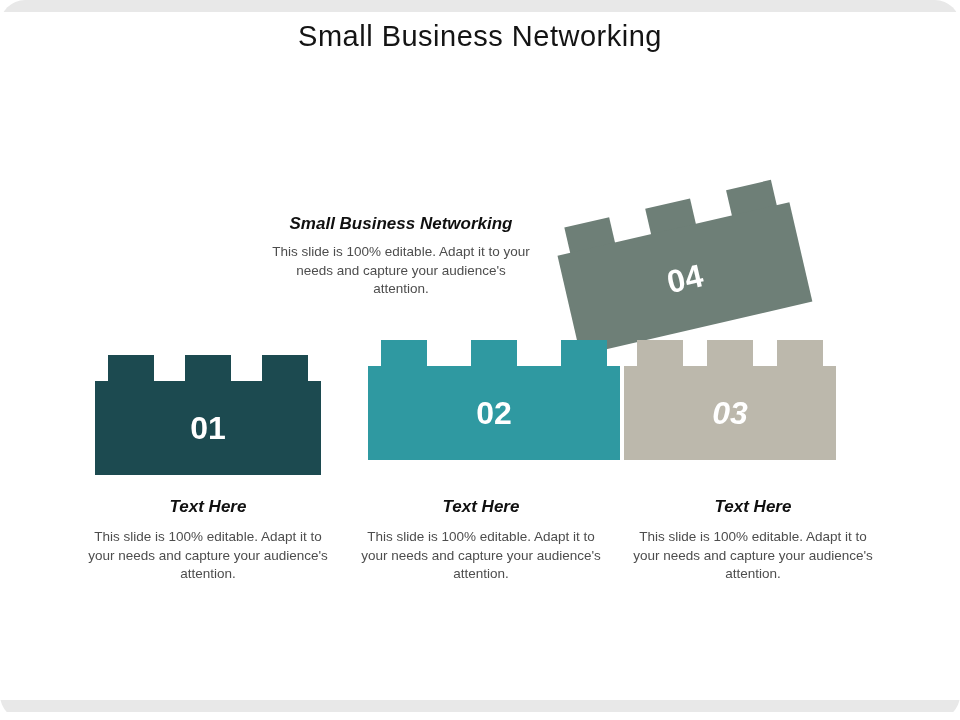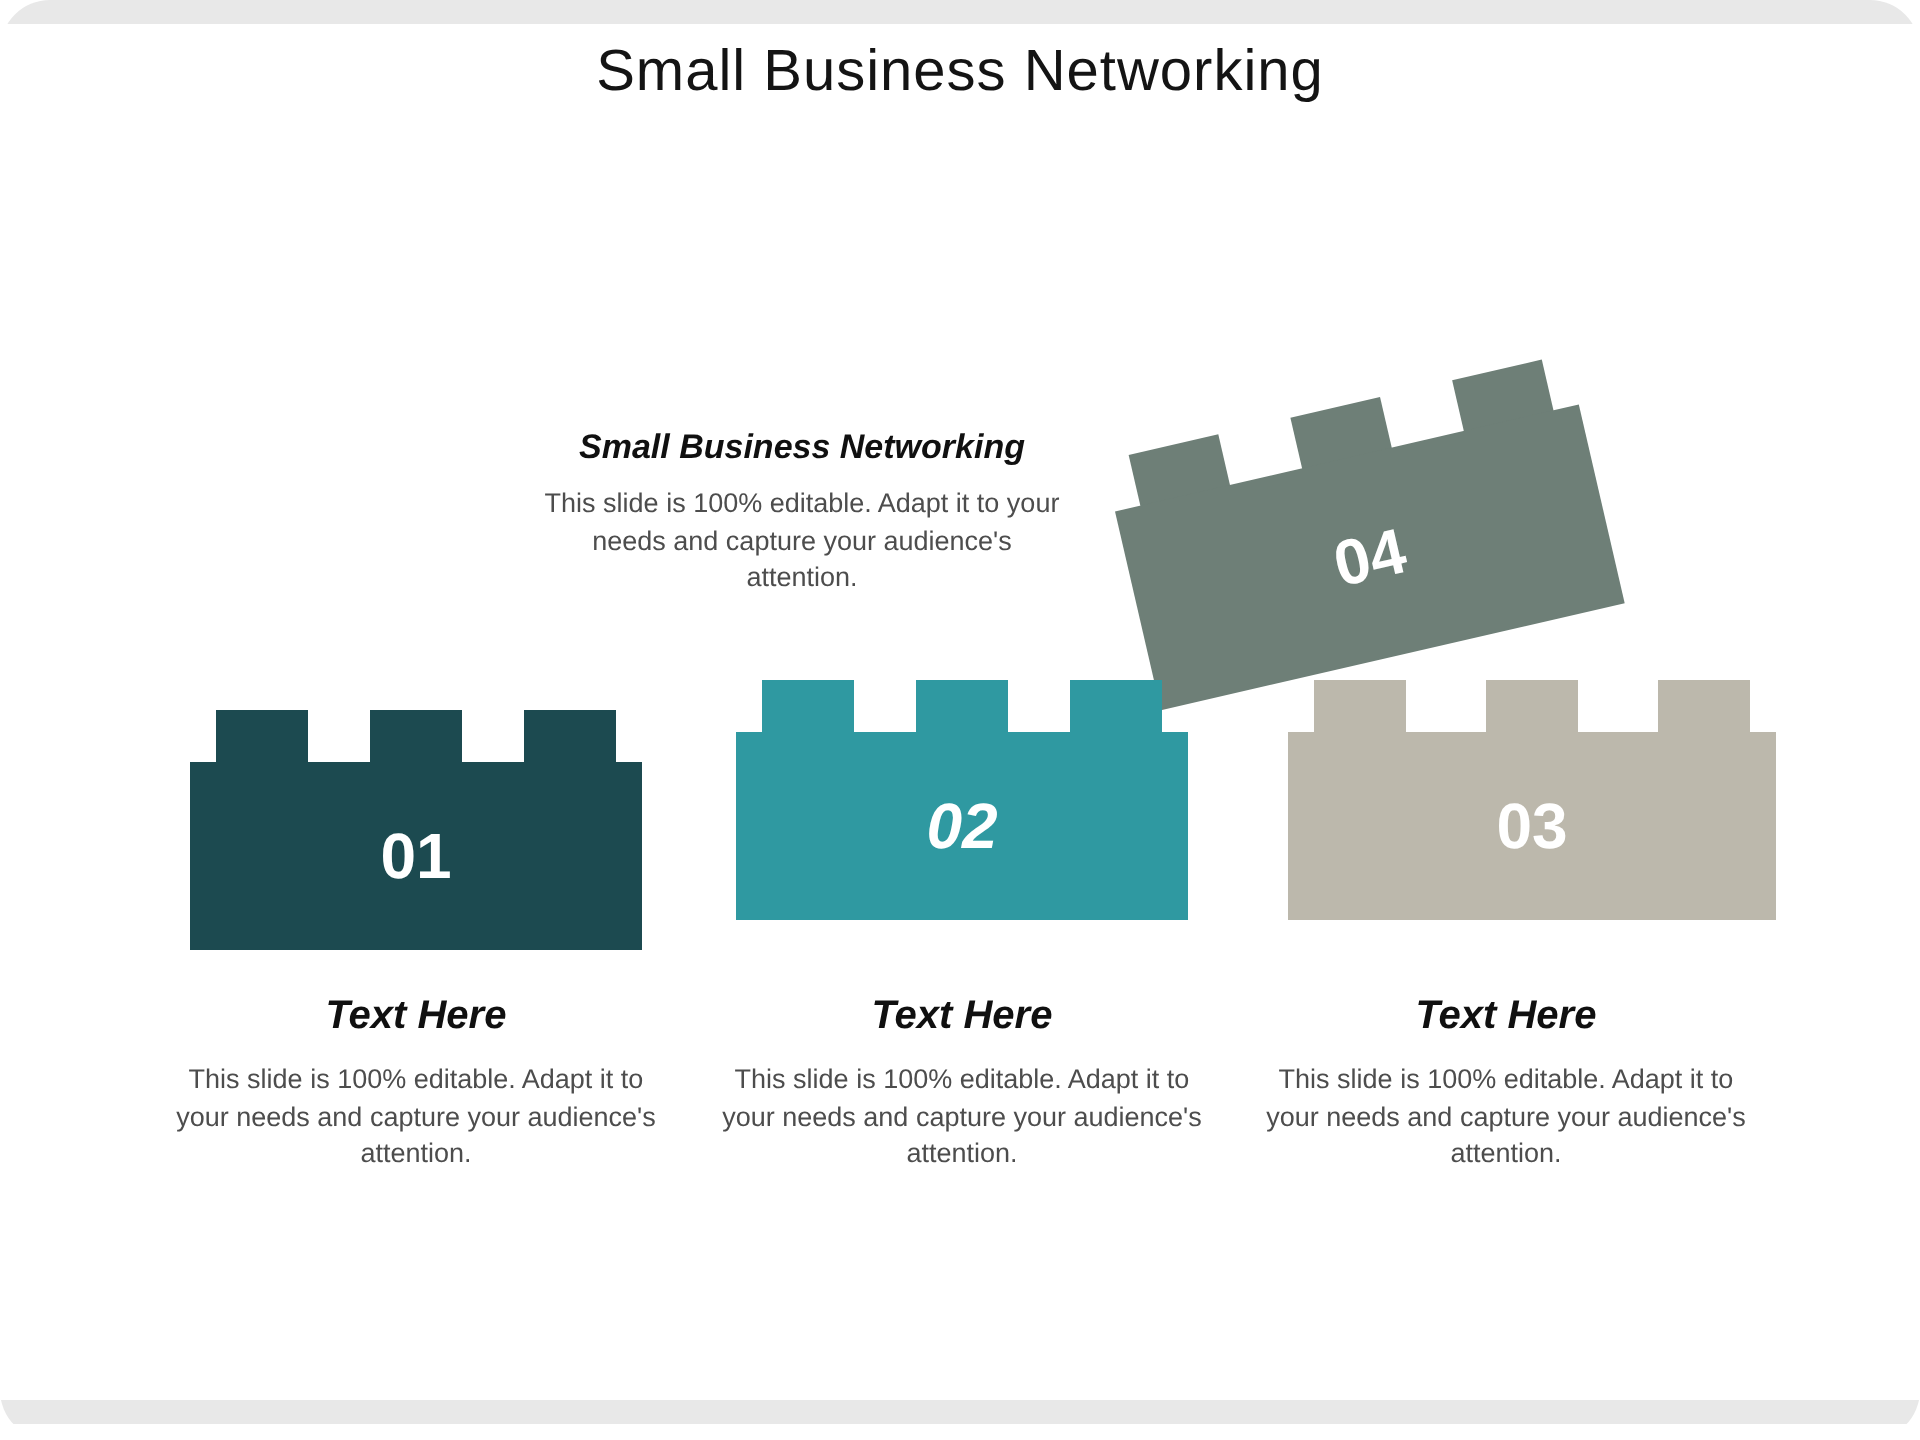--- a/index.html
+++ b/index.html
@@ -80,39 +80,39 @@
     align-items: center;
     justify-content: center;
   }
   .brick-number {
     color: #ffffff;
     font-weight: bold;
     font-size: 32px;
   }
 
   .brick-01 { left: 95px;  top: 355px; width: 226px; height: 120px; text-align: right; }
-  .brick-02 { left: 368px; top: 340px; width: 226px; height: 120px; font-style: italic; }
-  .brick-03 { left: 644px; top: 340px; width: 244px; height: 120px; }
+  .brick-02 { left: 368px; top: 340px; width: 252px; height: 120px; }
+  .brick-03 { left: 624px; top: 340px; width: 212px; height: 120px; font-style: italic; }
   .brick-04 {
     left: 563px; top: 202px; width: 238px; height: 128px;
     transform: rotate(-13deg);
   }
 
   
   .step-text {
     position: absolute;
     top: 497px;
     width: 250px;
     text-align: center;
   }
   .step-0 { left: 83px; }
   .step-1 { left: 356px; }
   .step-2 { left: 628px; }
   .step-label {
-    font-size: 20px;
+    font-size: 17px;
     font-weight: bold;
     font-style: italic;
     color: #101010;
   }
   .step-desc {
     margin-top: 11px;
     font-size: 13.5px;
     line-height: 1.38;
     color: #4d4d4d;
   }

